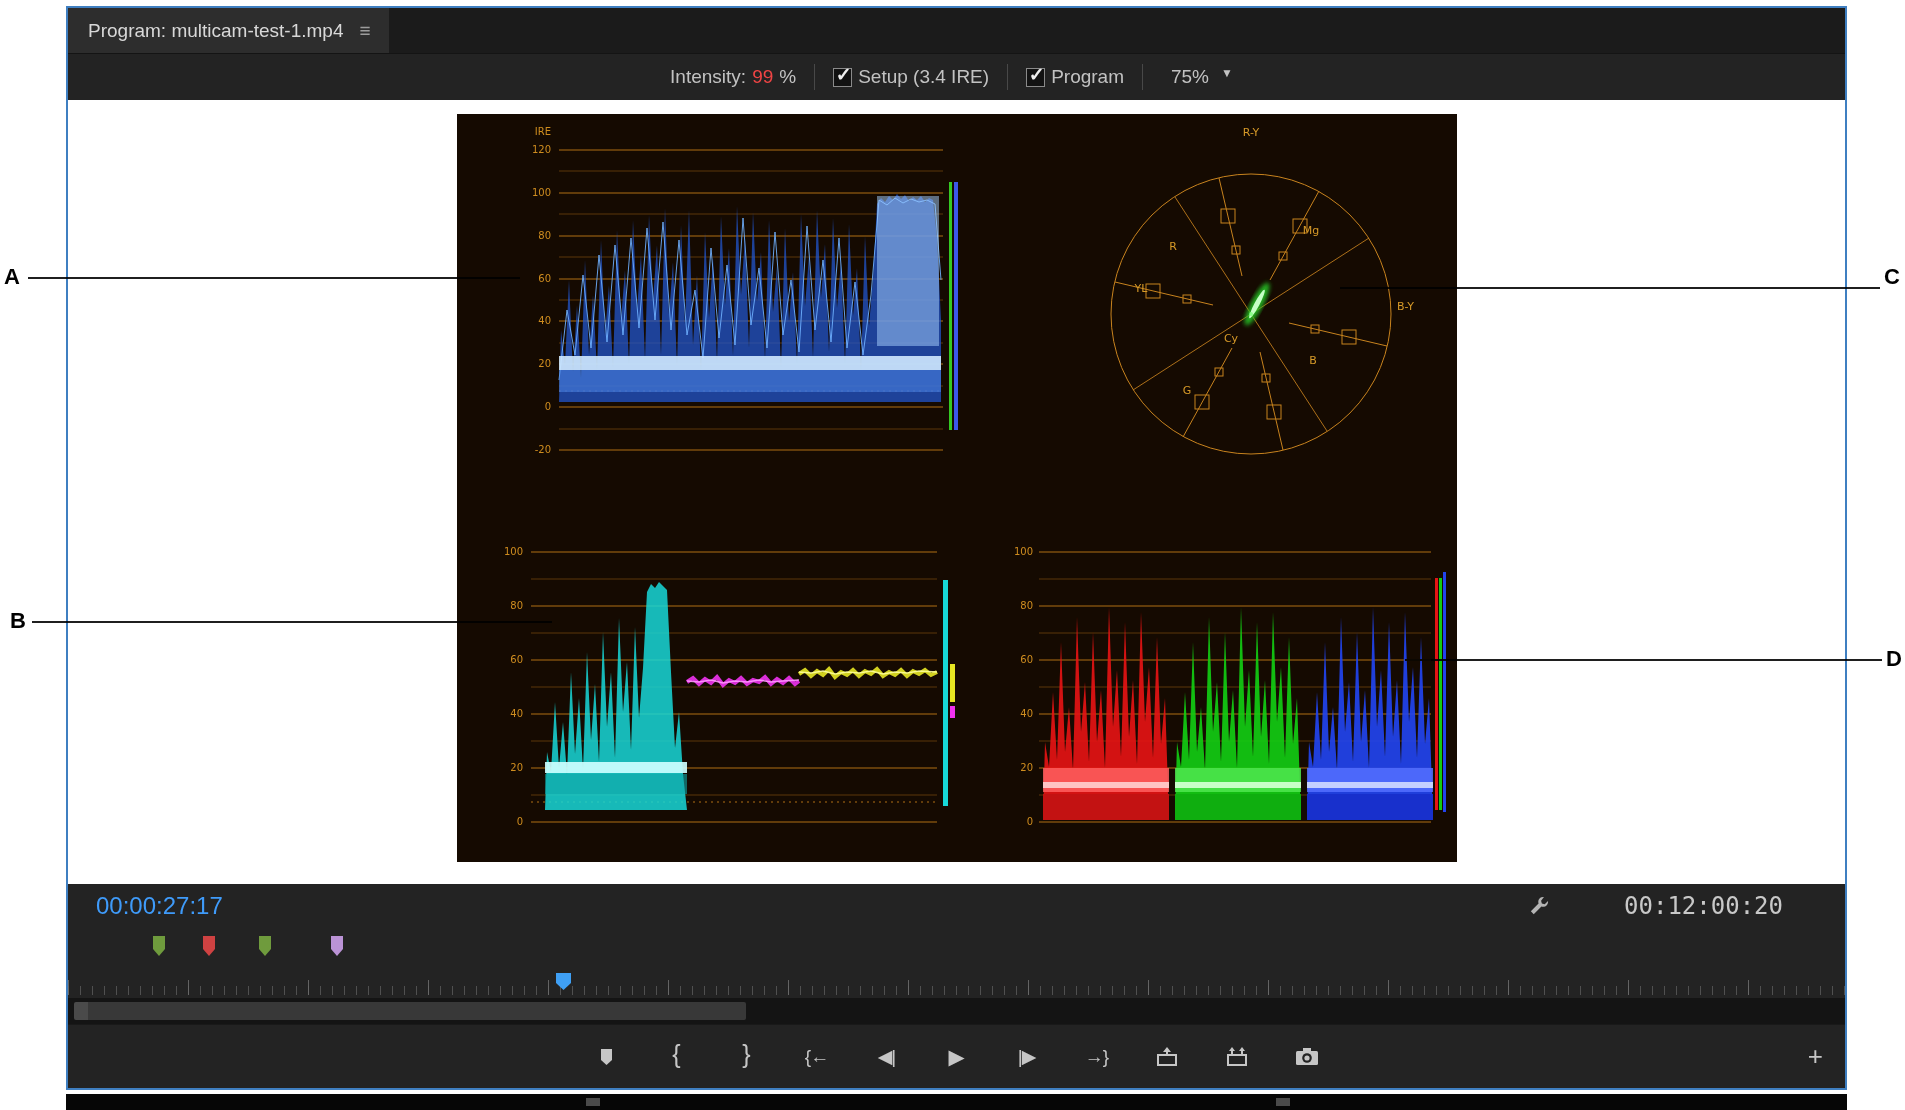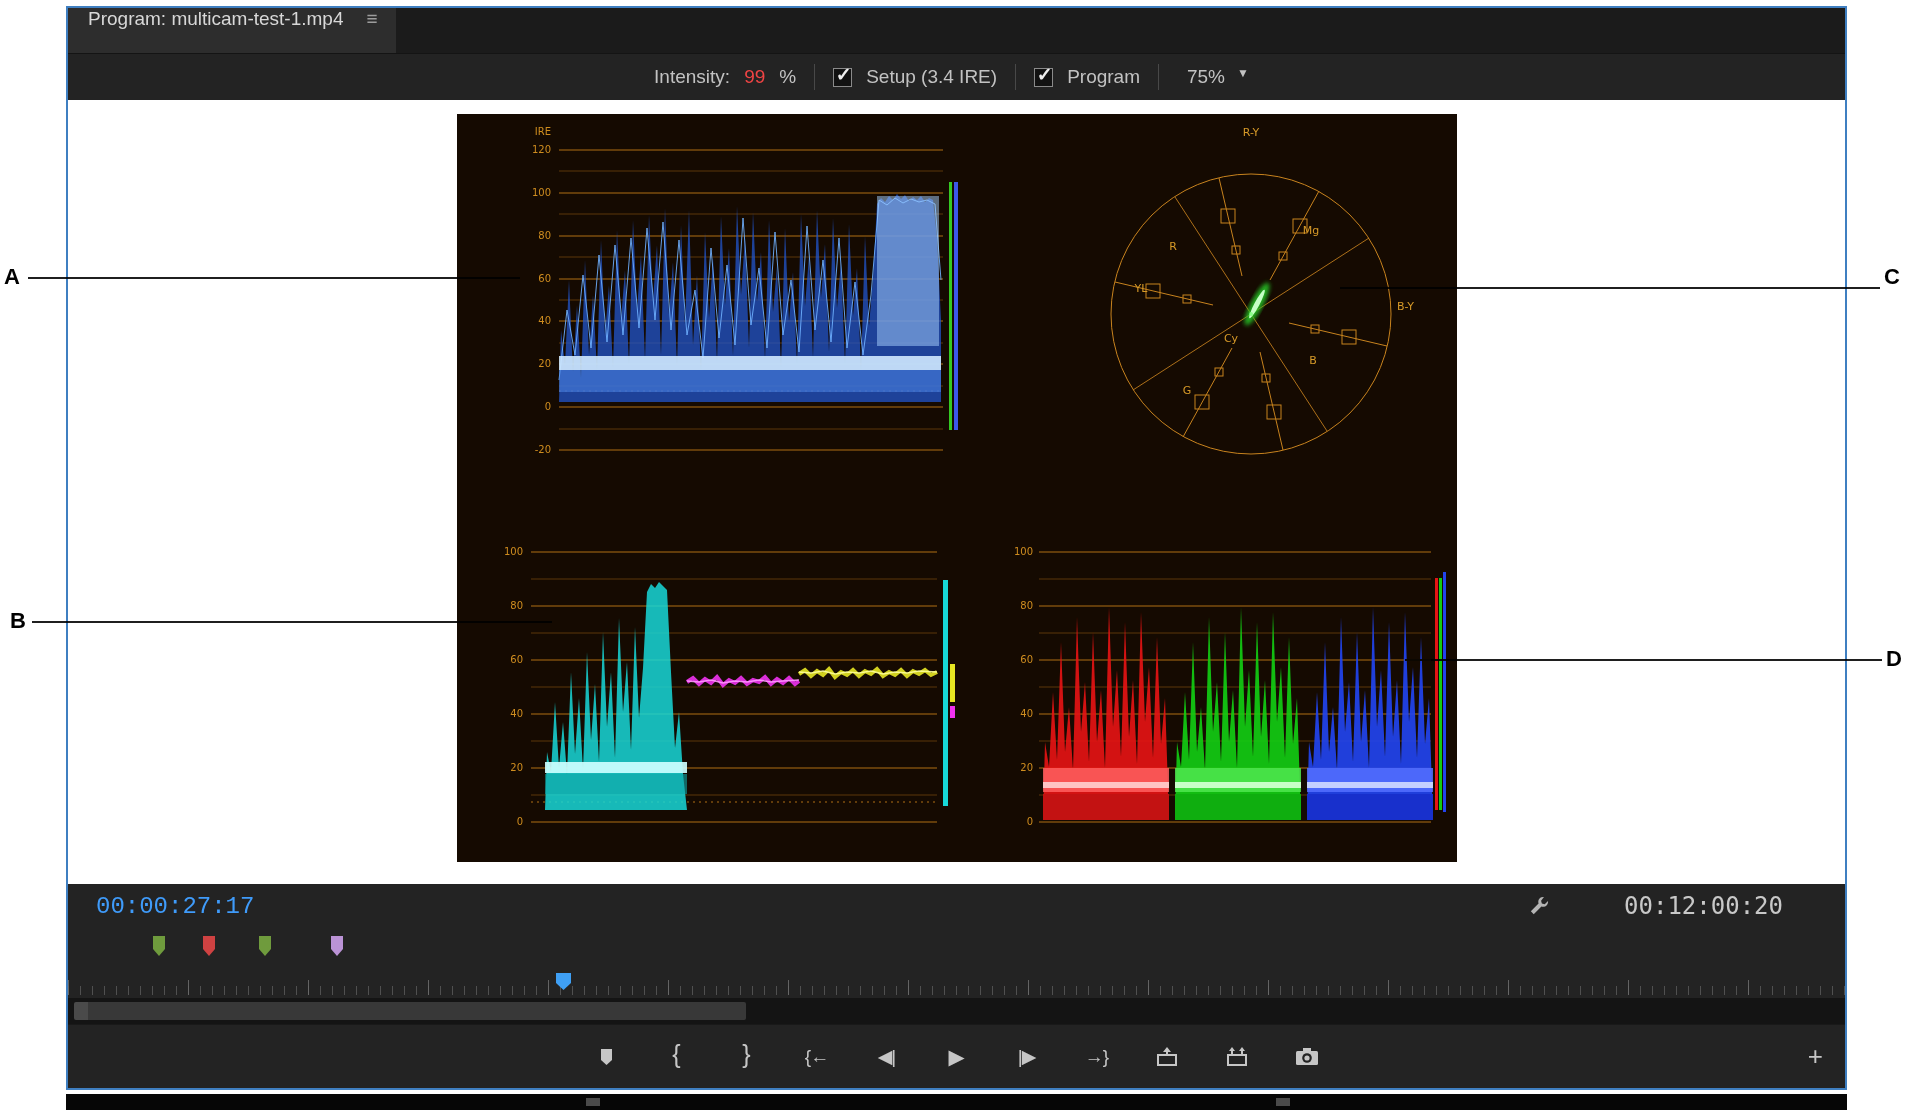--- a/index.html
+++ b/index.html
@@ -14,44 +14,44 @@
   .callout-line   { position:absolute; height:2px; background:#000; opacity:.88; z-index:55; }
 
   
   .panel {
     position:absolute; left:66px; top:6px; width:1781px; height:1084px;
     background:#232323; border:2px solid #3f7fc1;
     display:flex; flex-direction:column;
   }
 
   .tabbar { height:46px; background:#1b1b1b; display:flex; align-items:stretch; border-bottom:1px solid #141414; flex:0 0 46px; }
-  .tab { background:#2d2d2d; display:flex; align-items:flex-start; gap:23px; padding:0 18px 0 20px; color:#d8d8d8; font-size:19px; }
+  .tab { background:#2d2d2d; display:flex; align-items:center; gap:16px; padding:0 18px 0 20px; color:#d8d8d8; font-size:19px; }
   .tab-menu-icon { color:#9c9c9c; font-size:19px; }
 
   .toolbar { flex:0 0 46px; display:flex; align-items:center; justify-content:center; gap:18px; color:#c2c2c2; font-size:19px; background:#232323; }
-  .tb-group { display:flex; align-items:center; gap:14px; }
+  .tb-group { display:flex; align-items:center; gap:6px; }
   .divider { width:1px; height:26px; background:#484848; }
   .hot-value { color:#ef4444; }
   .cb { width:19px; height:19px; border:1px solid #8a8a8a; background:#121212; display:inline-flex; align-items:center; justify-content:center; }
   .cb-check { color:#efefef; font-size:19px; font-weight:bold; position:relative; top:-3px; left:1px; }
   .zoom-dd { display:flex; align-items:flex-start; gap:12px; padding:4px 10px; }
   .zoom-caret { font-size:12px; color:#c2c2c2; }
 
   .monitor { flex:1 1 auto; background:#ffffff; position:relative; }
   .scope-frame { position:absolute; left:50%; transform:translateX(-50%); top:14px; width:1000px; height:748px; background:#150a01; }
   .sc { position:absolute; }
 
   .glabel { fill:#cf8d1f; font-size:10px; font-family:"DejaVu Sans", sans-serif; }
   .vlabel { fill:#d79a28; font-size:11px; font-family:"DejaVu Sans", sans-serif; }
   .gl  { stroke:#b06f14; stroke-width:1; }
   .glm { stroke:#b06f14; stroke-width:1; opacity:.45; }
   .vg  { stroke:#c8831e; stroke-width:1; fill:none; }
 
   .tc-row { flex:0 0 44px; display:flex; align-items:center; padding:0 28px; }
-  .tc-current { color:#3f9bfa; font-size:24px; font-family:Liberation Mono, monospace; }
+  .tc-current { color:#3f9bfa; font-size:24px; font-family:Liberation Sans, sans-serif; }
   .tc-right { margin-left:auto; display:flex; align-items:center; gap:38px; padding-right:34px; }
   .tc-duration { color:#c8c8c8; font-size:24px; font-family:"DejaVu Sans Mono", monospace;margin-left:36px; }
 
   .marker-row { flex:0 0 42px; position:relative; }
   .marker { position:absolute; top:7px; }
 
   .ruler { flex:0 0 28px; position:relative; background:#232323; }
   .ruler-ticks-sm { position:absolute; left:0; right:0; bottom:3px; height:9px;
     background:repeating-linear-gradient(90deg,#585858 0 1px,transparent 1px 12px); opacity:.85; }
   .ruler-ticks-lg { position:absolute; left:0; right:0; bottom:3px; height:15px;

